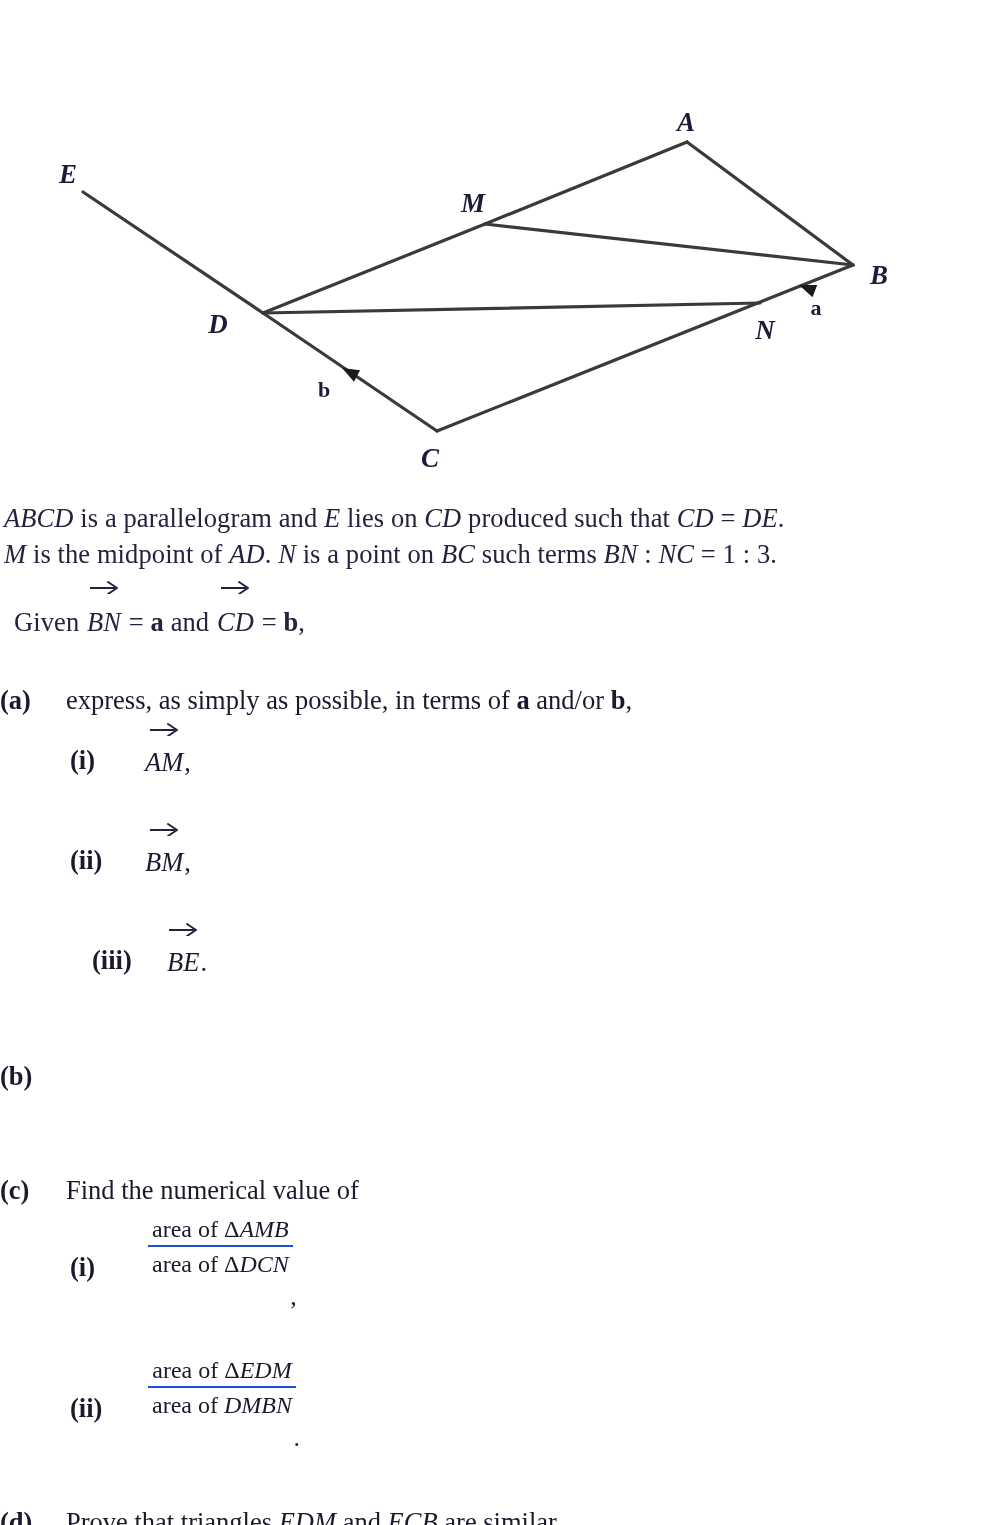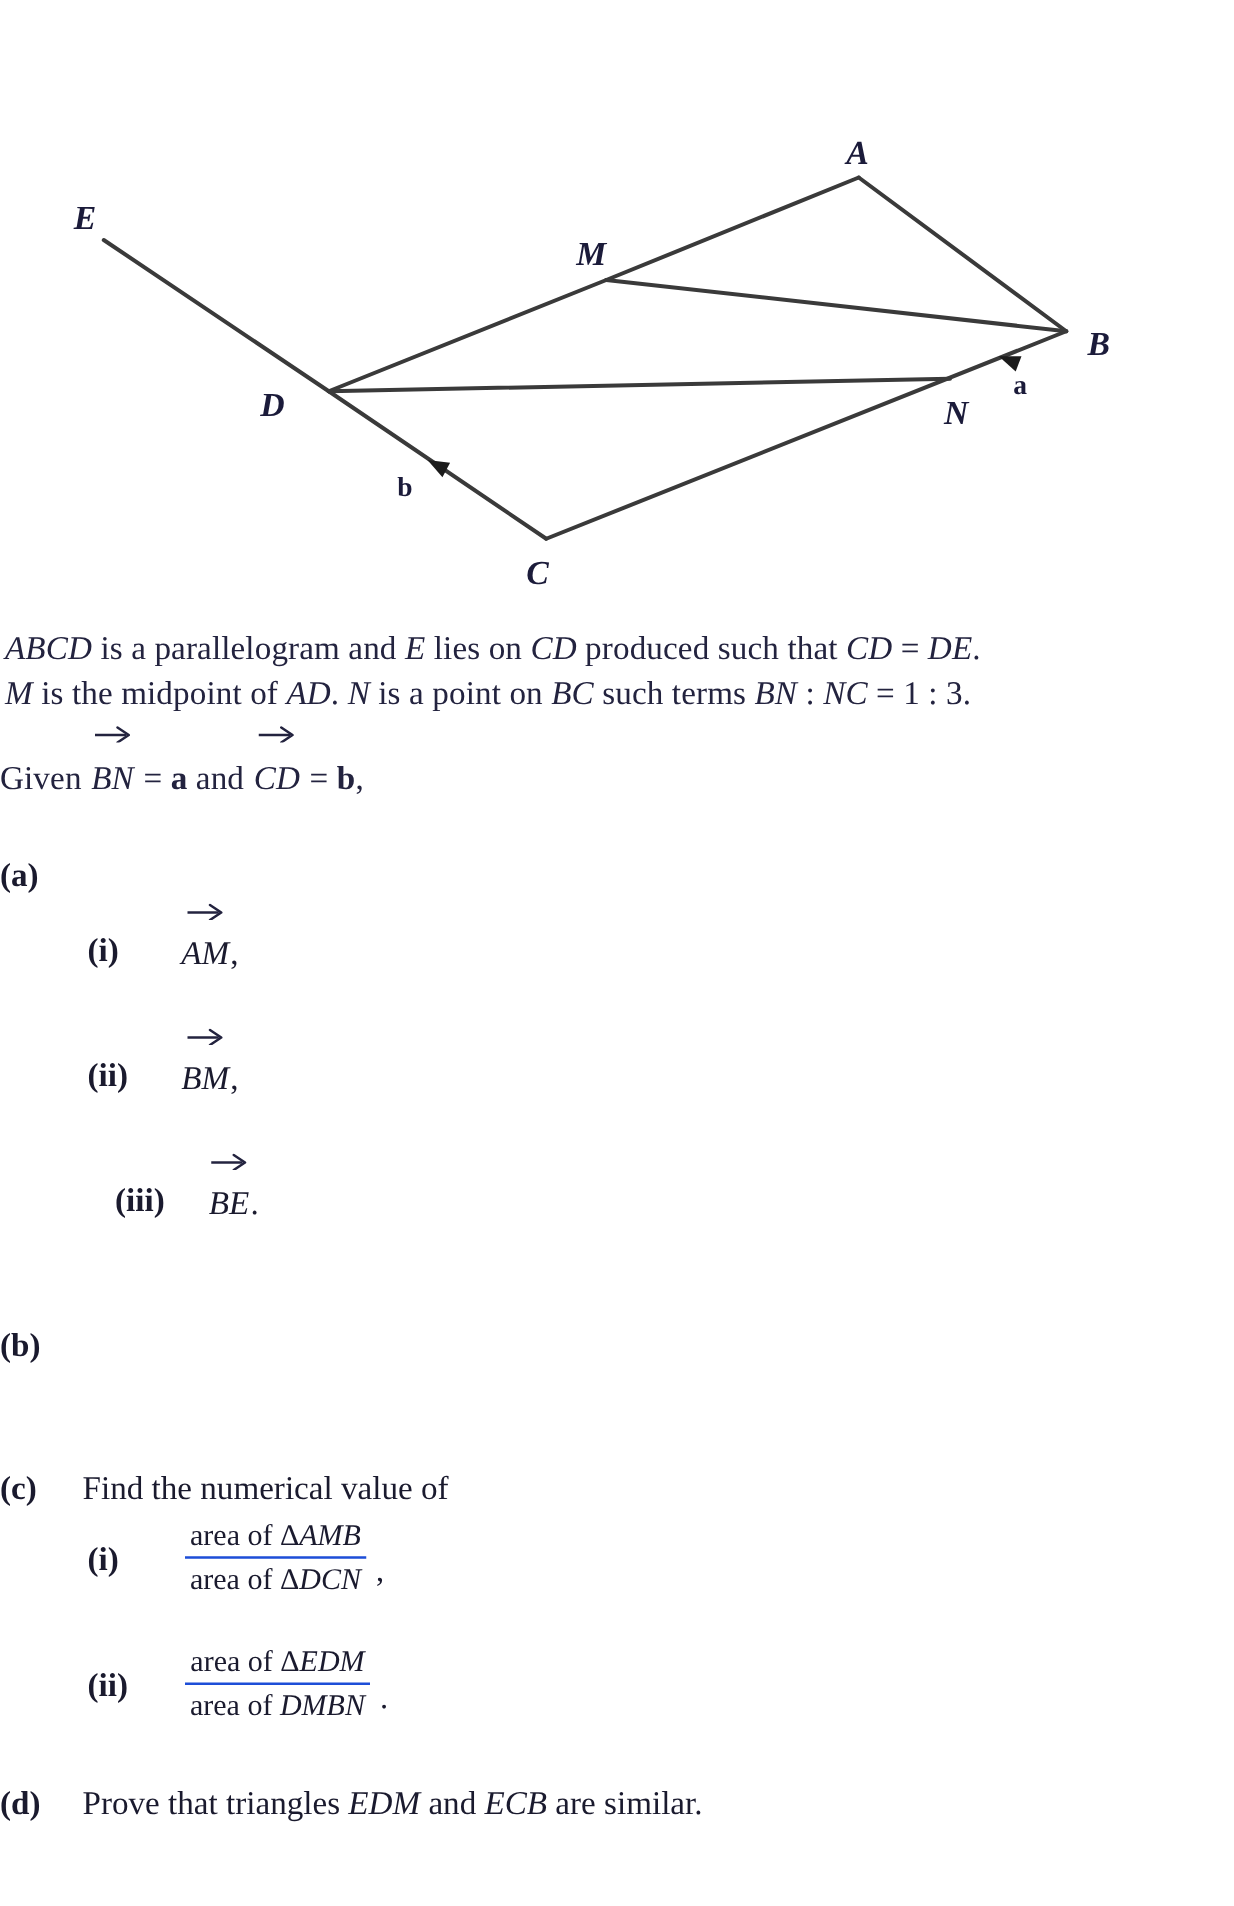--- a/index.html
+++ b/index.html
@@ -80,20 +80,21 @@
     top: -20px;
     width: 30px;
     height: 14px;
     pointer-events: none;
   }
 
   .given-row {
     margin-top: 28px;
     font-size: 26.5px;
     line-height: 40px;
+    padding-left: 14px;
   }
 
   
   .part {
     display: flex;
     align-items: flex-start;
     margin-top: 0;
   }
   .part-tag {
     width: 66px;
@@ -140,20 +141,21 @@
   }
   .frac .den {
     font-size: 24px;
     line-height: 30px;
     padding: 2px 4px 0 4px;
     border-top: 2px solid #1d4ed8;
   }
   .frac-wrap {
     display: inline-flex;
     align-items: flex-end;
+    flex-direction: column;
   }
   .frac-tail {
     font-size: 26px;
     padding-left: 4px;
     padding-bottom: 4px;
   }
   .subpart.frac-row { align-items: center; }
   .subpart.frac-row .subpart-tag { line-height: 30px; }
 </style>
 </head>
@@ -207,20 +209,23 @@
           <line x1="1" y1="8" x2="26" y2="8" stroke="#23233f" stroke-width="2"></line>
           <polyline points="19,2 28,8 19,14" fill="none" stroke="#23233f" stroke-width="2" stroke-linecap="round" stroke-linejoin="round"></polyline>
         </svg><span>BN</span></span><span> = </span><span class="bf-vec">a</span><span> and </span><span class="vec"><svg class="vec-arrow" viewBox="0 0 30 14">
           <line x1="1" y1="8" x2="26" y2="8" stroke="#23233f" stroke-width="2"></line>
           <polyline points="19,2 28,8 19,14" fill="none" stroke="#23233f" stroke-width="2" stroke-linecap="round" stroke-linejoin="round"></polyline>
         </svg><span>CD</span></span><span> = </span><span class="bf-vec">b</span><span>,</span>
   </div>
 
   <div class="part" style="margin-top:40px;">
     <div class="part-tag">(a)</div>
+    <div class="part-text">
+      <span>express, as simply as possible, in terms of </span><span class="bf-vec">a</span><span> and/or </span><span class="bf-vec">b</span><span>,</span>
+    </div>
   </div>
 
   <div class="subpart" style="margin-top:24px;">
     <div class="subpart-tag">(i)</div>
     <div class="subpart-text">
       <span class="vec"><svg class="vec-arrow" viewBox="0 0 30 14">
             <line x1="1" y1="8" x2="26" y2="8" stroke="#23233f" stroke-width="2"></line>
             <polyline points="19,2 28,8 19,14" fill="none" stroke="#23233f" stroke-width="2" stroke-linecap="round" stroke-linejoin="round"></polyline>
           </svg><span>AM</span></span><span>,</span>
     </div>

